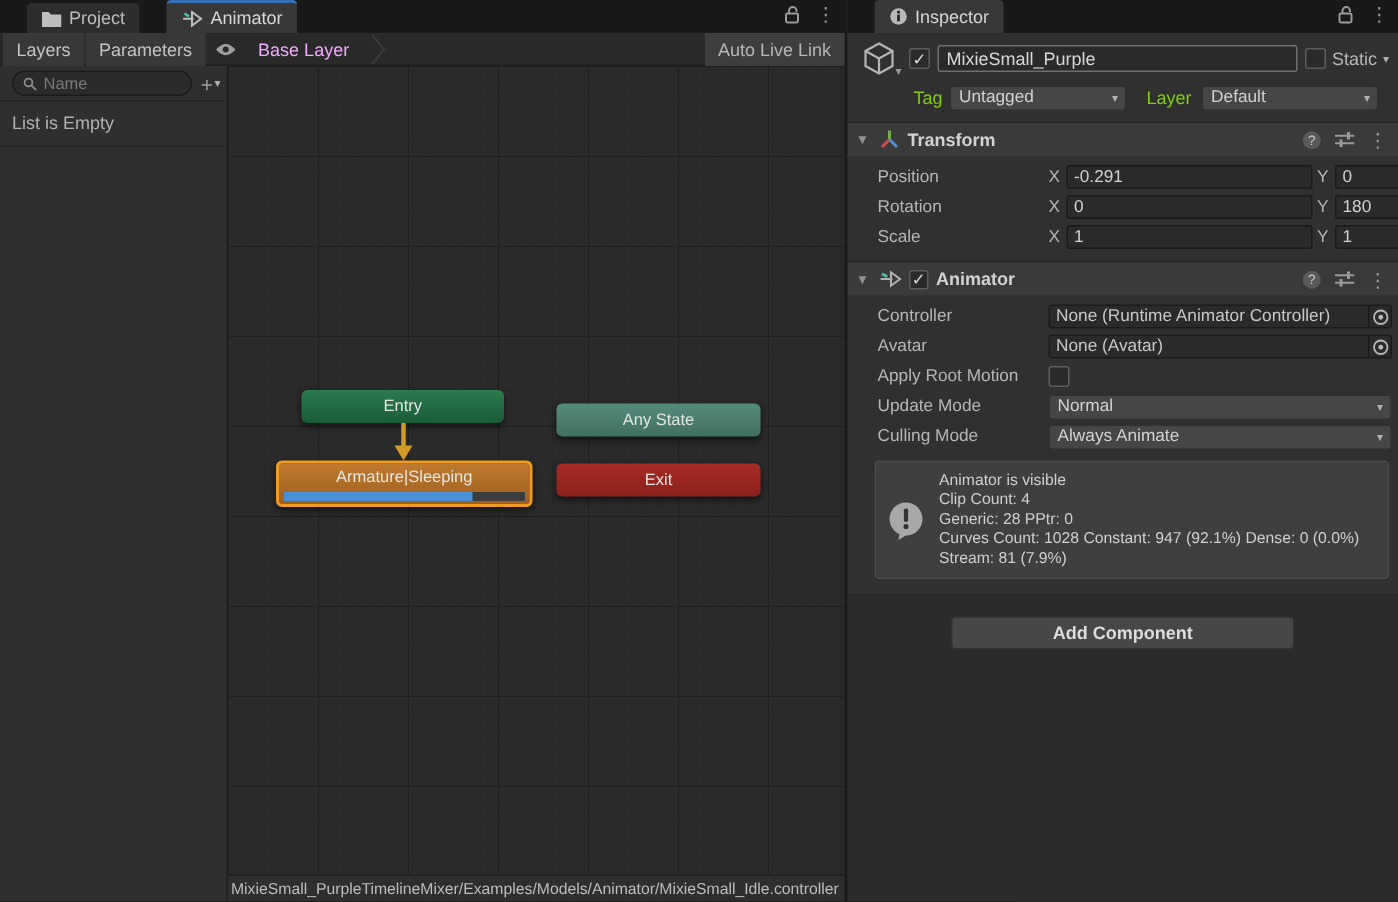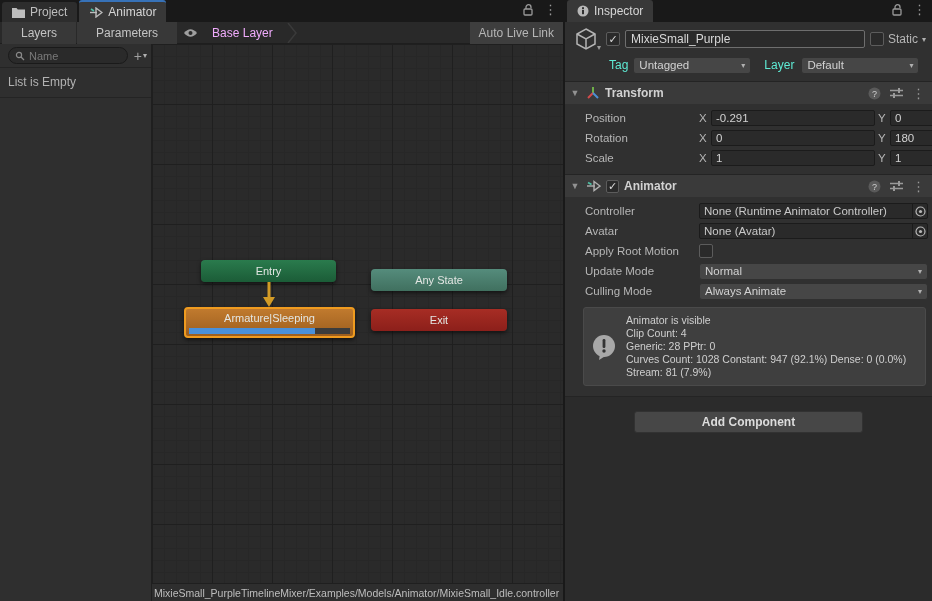--- a/index.html
+++ b/index.html
@@ -4,27 +4,27 @@
 <style>
   * { margin:0; padding:0; box-sizing:border-box; }
   html,body { width:932px; height:601px; overflow:hidden; background:#191919;
     font-family:"Liberation Sans", sans-serif; color:#c2c2c2; font-size:12px; }
   .root { display:flex; width:932px; height:601px; }
 
   
   .anim-window { width:563px; display:flex; flex-direction:column; background:#2a2a2a; }
   .tabbar { height:22px; background:#191919; display:flex; align-items:flex-end; position:relative; flex:none; }
   .tab { height:20px; display:flex; align-items:center; gap:5px; padding:4px 10px; background:#2d2d2d;
-    color:#bdbdbd; margin-left:2px; border-radius:3px 3px 0 0; font-size:12px; }
+    color:#bdbdbd; margin-left:18px; border-radius:3px 3px 0 0; font-size:12px; }
   .tab.active { background:#383838; color:#d6d6d6; border-top:2px solid #3772b8; height:22px; }
   .win-ctrls { position:absolute; right:6px; top:2px; display:flex; gap:10px; align-items:center; color:#9a9a9a; }
   .kebab { font-size:13px; color:#9a9a9a; letter-spacing:0; }
 
   .toolbar { height:22px; background:#292929; border-bottom:1px solid #1e1e1e; display:flex; align-items:center; flex:none; position:relative; }
-  .tool-tab { height:22px; display:flex; align-items:center; padding:0 19px; background:#383838; color:#c4c4c4; margin-right:1px; }
+  .tool-tab { height:22px; display:flex; align-items:center; padding:0 9px; background:#383838; color:#c4c4c4; margin-right:1px; }
   .eye-btn { width:24px; height:22px; display:flex; align-items:center; justify-content:center; }
   .crumb { display:flex; align-items:center; height:22px; padding:0 6px 0 10px; color:#f0abfc; }
   .crumb-arrow { margin-left:14px; }
   .auto-link { position:absolute; right:0; top:0; height:22px; background:#3e3e3e; color:#b6b6b6;
     display:flex; align-items:center; padding:0 9px; }
 
   .anim-body { flex:1; display:flex; min-height:0; }
   .side { width:152px; background:#2f2f2f; border-right:1px solid #1f1f1f; flex:none; }
   .search-row { height:24px; display:flex; align-items:center; padding:0 4px 0 8px; border-bottom:1px solid #242424; }
   .search-box { flex:1; height:17px; background:#2a2a2a; border:1px solid #1a1a1a; border-radius:9px;
@@ -65,21 +65,21 @@
   .go-row1 { display:flex; align-items:center; gap:5px; height:24px; }
   .cube-wrap { position:relative; width:30px; height:28px; flex:none; display:flex; align-items:center; justify-content:center; }
   .cube-caret { position:absolute; right:0; bottom:1px; font-size:8px; color:#9a9a9a; }
   .checkbox { width:14px; height:14px; background:#2a2a2a; border:1px solid #5c5c5c; border-radius:2px; flex:none;
     display:flex; align-items:center; justify-content:center; color:#dcdcdc; font-size:11px; }
   .checkbox.on::after { content:"\2713"; }
   .name-field { flex:1; height:18px; background:#2a2a2a; border:1px solid #6e6e6e; border-radius:2px;
     color:#d8d8d8; font-size:12px; padding:0 5px; font-family:"Liberation Sans",sans-serif; min-width:0; }
   .static-grp { display:flex; align-items:center; gap:4px; color:#b6b6b6; flex:none; }
   .go-row2 { display:flex; align-items:center; gap:5px; height:20px; margin-top:4px; padding-left:38px; }
-  .mini-label { color:#5eead4; }
+  .mini-label { color:#84cc16; }
   .dropdown { background:#464646; border:1px solid #303030; border-radius:3px; height:17px; display:flex;
     align-items:center; justify-content:space-between; color:#d2d2d2; padding:0 5px; gap:6px; font-size:11.5px; }
   .dd-tag { width:118px; } .dd-layer { width:118px; margin-left:2px; }
   .caret { font-size:8px; color:#b0b0b0; }
 
   .comp { border-bottom:1px solid #242424; background:#303030; }
   .comp-header { height:22px; display:flex; align-items:center; gap:5px; padding:0 4px; background:#3a3a3a; }
   .fold { color:#929292; font-size:9px; width:12px; text-align:center; }
   .comp-title { font-weight:bold; color:#d2d2d2; font-size:12px; flex:1; }
   .hdr-icons { display:flex; align-items:center; gap:9px; padding-right:3px; }

